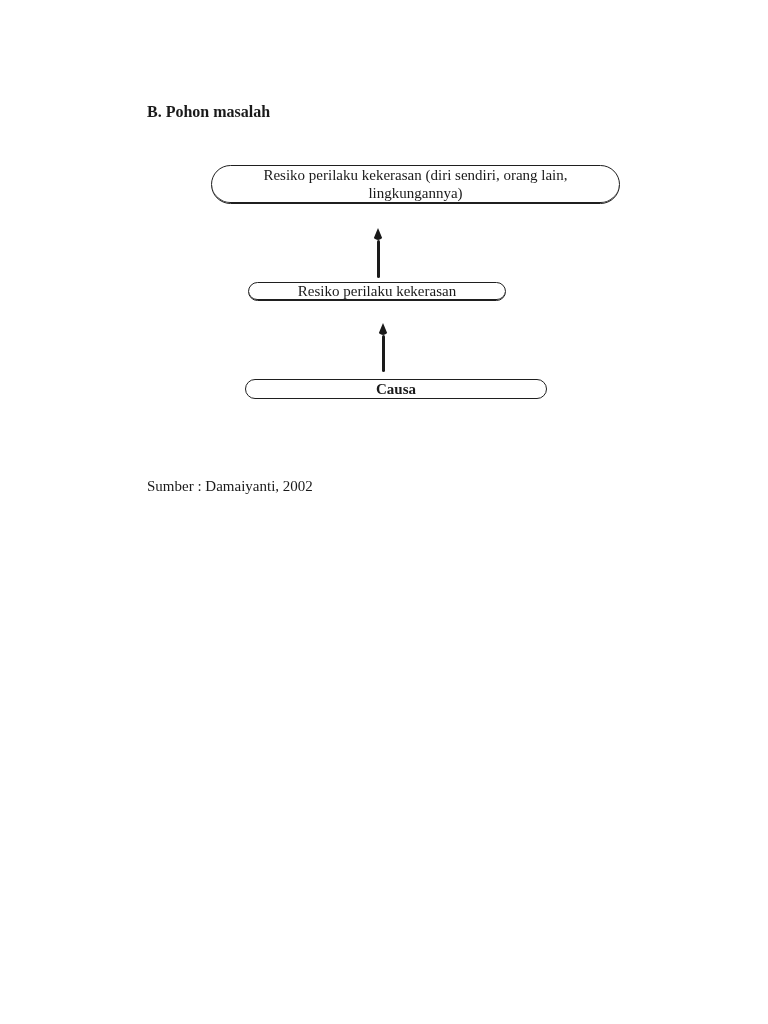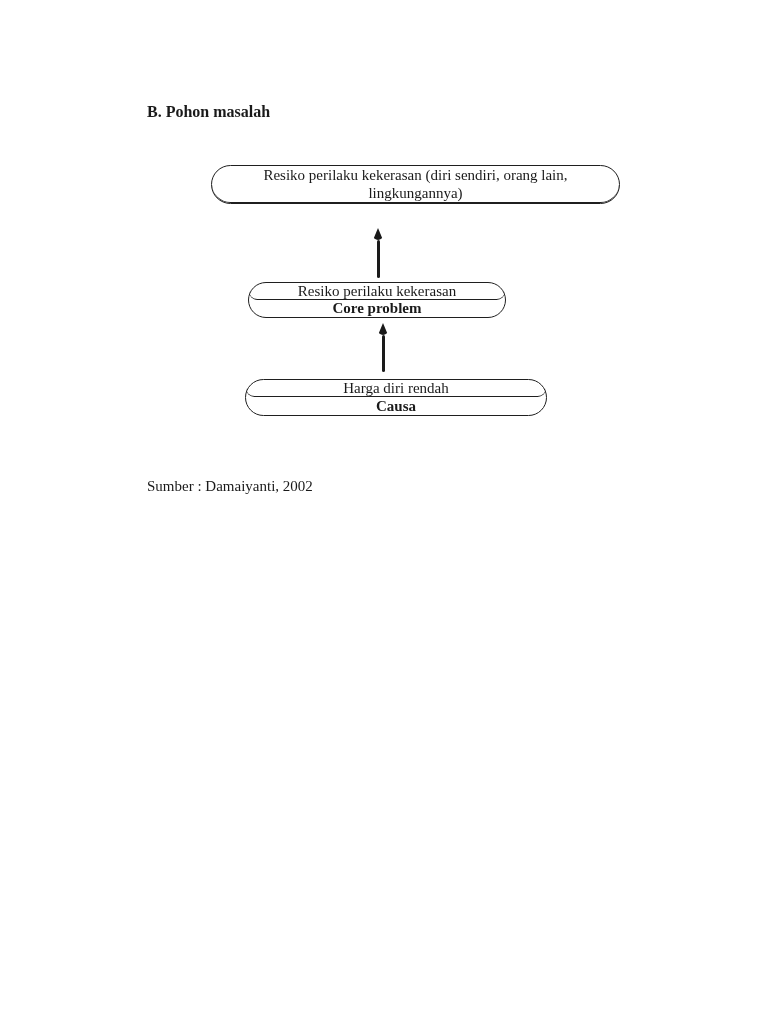--- a/index.html
+++ b/index.html
@@ -103,30 +103,28 @@
       <div class="content">Resiko perilaku kekerasan (diri sendiri, orang lain, lingkungannya)</div>
     </div>
 
     <div class="arrow arrow-1">
       <div class="arrow-head"></div>
       <div class="arrow-shaft"></div>
     </div>
 
     <div class="node node-core">
       <div class="content">Resiko perilaku kekerasan</div>
-      <div class="label">Core problem</div>
     </div>
 
     <div class="arrow arrow-2">
       <div class="arrow-head"></div>
       <div class="arrow-shaft"></div>
     </div>
 
     <div class="node node-causa">
-      <div class="content">Harga diri rendah</div>
       <div class="label">Causa</div>
     </div>
 
   </div>
 
   <div class="source">Sumber : Damaiyanti, 2002</div>
 
 </div>
 
 </body></html>

